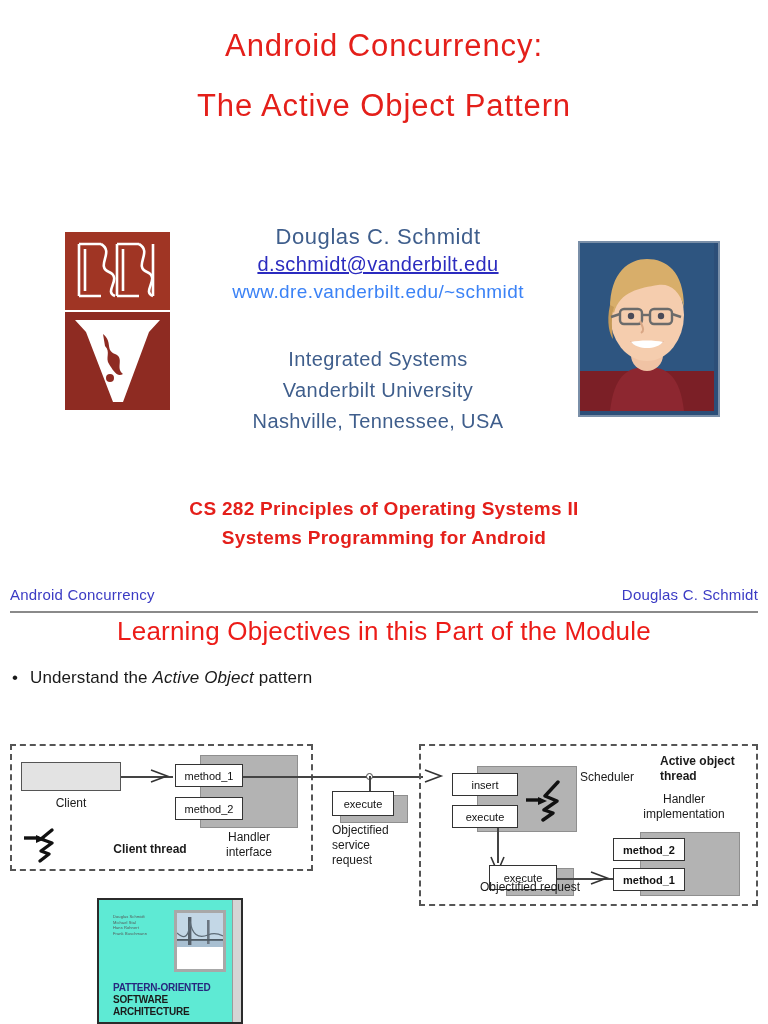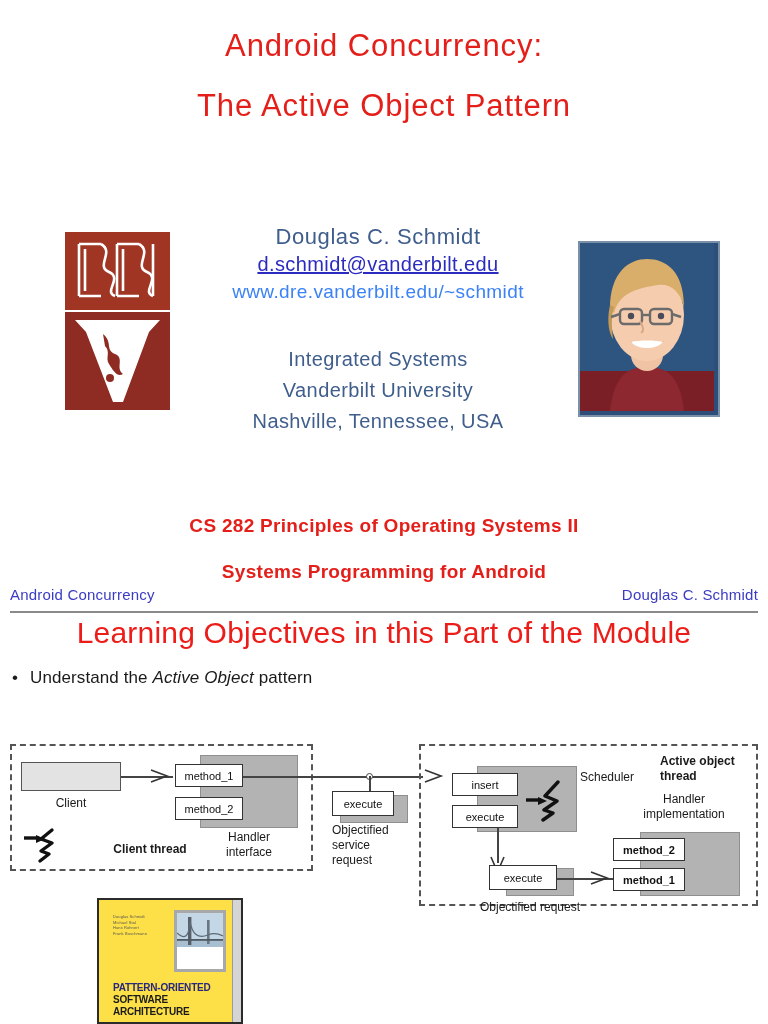--- a/index.html
+++ b/index.html
@@ -109,21 +109,21 @@
     position: absolute;
     left: 134px; top: 494px;
     width: 500px;
     text-align: center;
     color: #E41F1A;
     font-size: 19px;
     font-weight: bold;
     letter-spacing: 0.3px;
     line-height: 29px;
   }
-  #course-block div { white-space: nowrap; margin-top: 17px; }
+  #course-block div { white-space: nowrap; }
 
   
   #slide-content {
     position: absolute;
     left: 0; top: 580px;
     width: 768px; height: 444px;
   }
   #slide-header {
     position: absolute;
     left: 10px; top: 6px;
@@ -144,21 +144,21 @@
     left: 10px; top: 31px;
     width: 748px; height: 2px;
     background: #8A8A8A;
   }
   #slide-heading {
     position: absolute;
     left: 10px; top: 36px;
     width: 748px;
     text-align: center;
     color: #EC1C18;
-    font-size: 30px;
+    font-size: 26px;
     letter-spacing: 0.2px;
     white-space: nowrap;
   }
   #bullet-1 {
     position: absolute;
     left: 12px; top: 88px;
     width: 700px;
     color: #1A1A1A;
     font-size: 17px;
     letter-spacing: 0.1px;
@@ -239,21 +239,21 @@
     border-radius: 50%;
     background: #fff;
     box-sizing: border-box;
   }
 
   
   #book {
     position: absolute;
     left: 97px; top: 898px;
     width: 146px; height: 126px;
-    background: #fde047;
+    background: #5eead4;
     border: 2px solid #2b2b2b;
     box-sizing: border-box;
     overflow: hidden;
   }
   #book-spine {
     position: absolute;
     right: 0; top: 0;
     width: 8px; height: 100%;
     background: #d5d5d5;
     border-left: 1px solid #9a9a9a;
@@ -427,21 +427,21 @@
       <path d="M34 4 L21 18 L33 23 L20 32 L29 35 L19 42" fill="none" stroke="#111" stroke-width="3.4" stroke-linejoin="round" stroke-linecap="round"></path>
     </svg>
 
     <div class="vline" style="left:497px; top:108px; height:35px;"></div>
     <svg class="arrowhead" style="left:489px; top:135px;" width="17" height="20" viewBox="0 0 17 20">
       <path d="M2 2 L8.5 17 L15 2" fill="none" stroke="#333" stroke-width="1.6"></path>
     </svg>
 
     <div class="gbox" style="left:506px; top:148px; width:68px; height:28px;"></div>
     <div class="wbox" style="left:489px; top:145px; width:68px; height:25px;">execute</div>
-    <div class="dlabel" style="left:460px; top:180px; width:140px;">Objectified request</div>
+    <div class="dlabel" style="left:460px; top:160px; width:140px;">Objectified request</div>
 
     <div class="dlabel bold" style="left:660px; top:34px; width:95px; text-align:left;">
       <span>Active object</span><br>
       <span>thread</span>
     </div>
 
     <div class="dlabel" style="left:610px; top:72px; width:148px;">
       <span>Handler</span><br>
       <span>implementation</span>
     </div>

